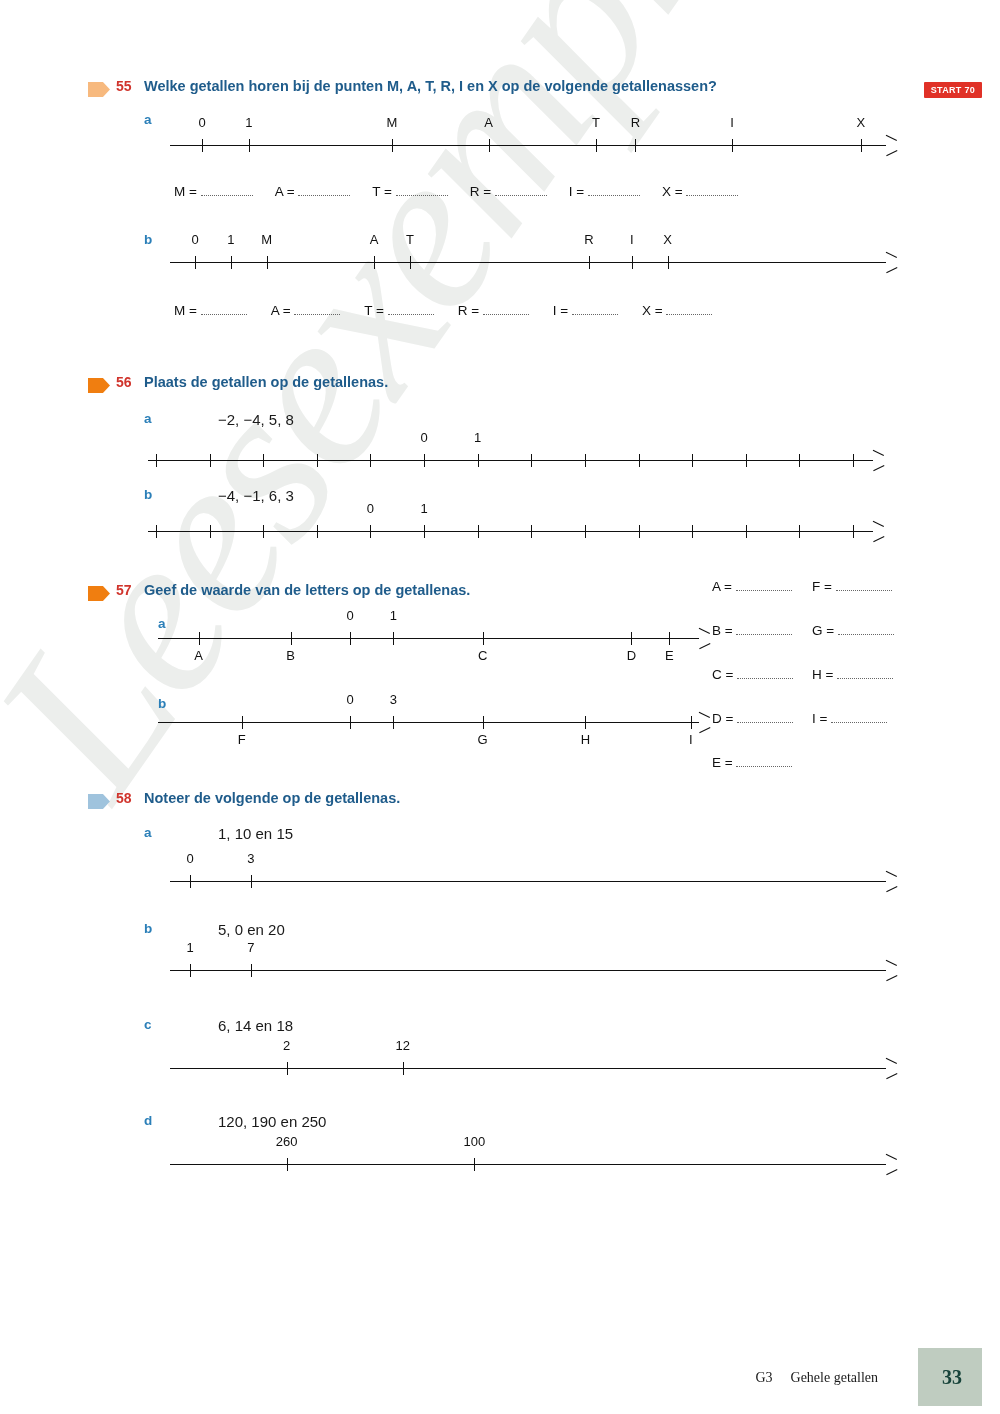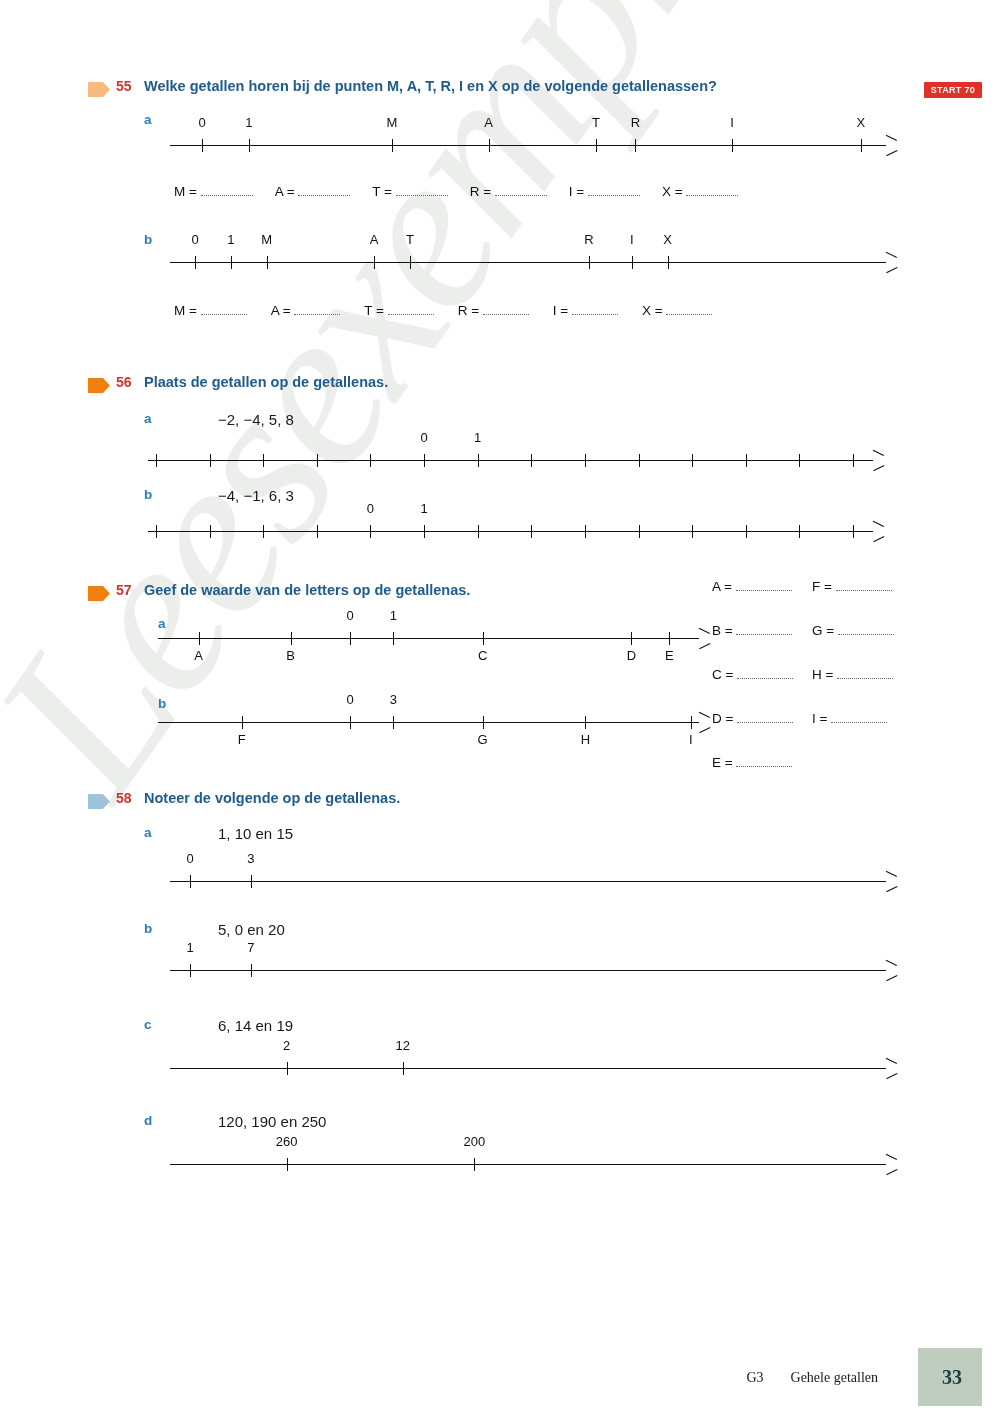--- a/index.html
+++ b/index.html
@@ -206,21 +206,21 @@
   }
   .footer-text {
     position: absolute;
     right: 122px;
     top: 22px;
     font-family: "Liberation Serif", serif;
     font-size: 14px;
     color: #1a1a1a;
     white-space: nowrap;
   }
-  .footer-text .chap { margin-right: 27px; }
+  .footer-text .chap { margin-right: 18px; }
   .page-box {
     position: absolute;
     right: 18px;
     top: 0;
     width: 64px;
     height: 58px;
     background: #BFCCC0;
   }
   .page-num {
     position: absolute;
@@ -435,39 +435,39 @@
   <div class="numline" id="nl-58b" style="left:170px; top:970px; width:716px">
       <div class="nl-axis" style="width: 716px;"></div>
       <div class="nl-arrowhead" style="left: 715px;"></div>
       <div class="tick" style="left: 20.048px;"></div>
       <div class="nl-label above" style="left: 20.048px;">1</div>
       <div class="tick" style="left: 80.908px;"></div>
       <div class="nl-label above" style="left: 80.908px;">7</div>
     </div>
 
   <div class="sub-letter" style="left:144px; top:1017px">c</div>
-  <div class="sub-text" style="left:170px; top:1017px">6, 14 en 19</div>
+  <div class="sub-text" style="left:170px; top:1017px">6, 14 en 18</div>
   <div class="numline" id="nl-58c" style="left:170px; top:1068px; width:716px">
       <div class="nl-axis" style="width: 716px;"></div>
       <div class="nl-arrowhead" style="left: 715px;"></div>
       <div class="tick" style="left: 116.708px;"></div>
       <div class="nl-label above" style="left: 116.708px;">2</div>
       <div class="tick" style="left: 232.7px;"></div>
       <div class="nl-label above" style="left: 232.7px;">12</div>
     </div>
 
   <div class="sub-letter" style="left:144px; top:1113px">d</div>
   <div class="sub-text" style="left:170px; top:1113px">120, 190 en 250</div>
   <div class="numline" id="nl-58d" style="left:170px; top:1164px; width:716px">
       <div class="nl-axis" style="width: 716px;"></div>
       <div class="nl-arrowhead" style="left: 715px;"></div>
       <div class="tick" style="left: 116.708px;"></div>
       <div class="nl-label above" style="left: 116.708px;">260</div>
       <div class="tick" style="left: 304.3px;"></div>
-      <div class="nl-label above" style="left: 304.3px;">200</div>
+      <div class="nl-label above" style="left: 304.3px;">100</div>
     </div>
 
   <div class="footer">
     <div class="page-box"></div>
     <div class="footer-text">
       <span class="chap">G3</span><span>Gehele getallen</span>
     </div>
     <div class="page-num">33</div>
   </div>
 

